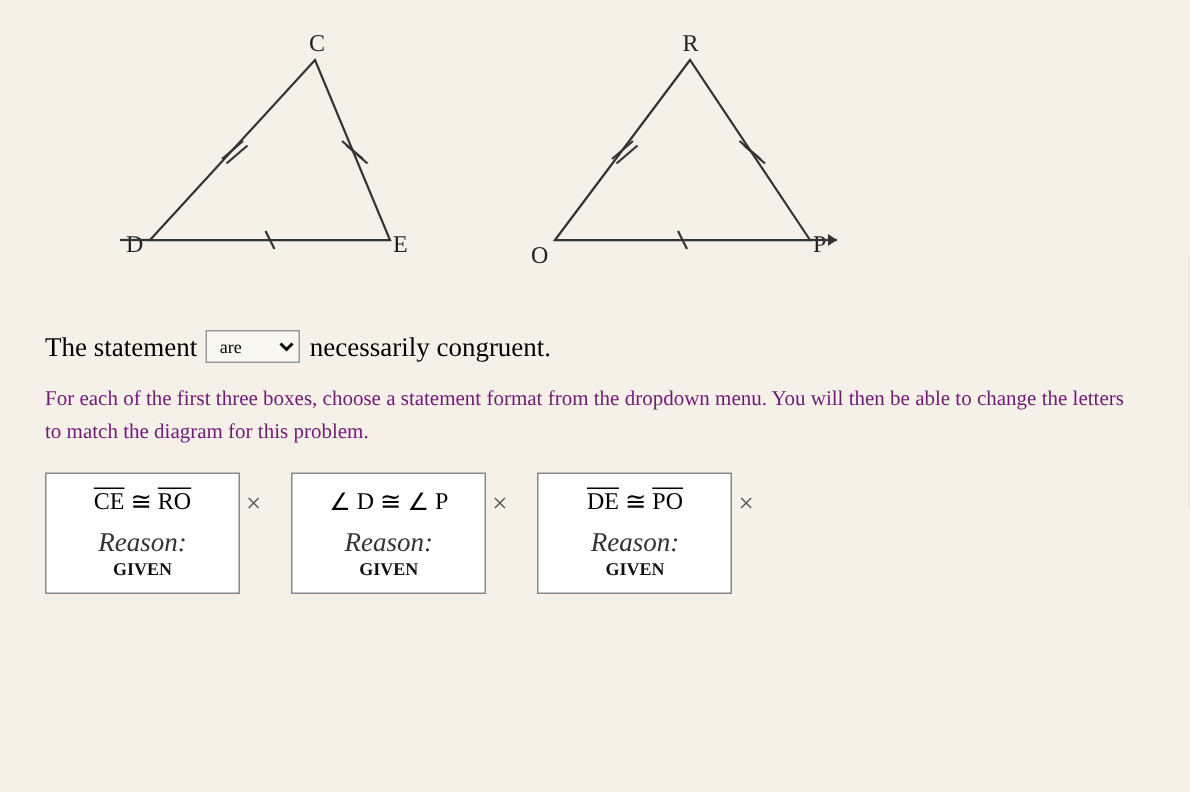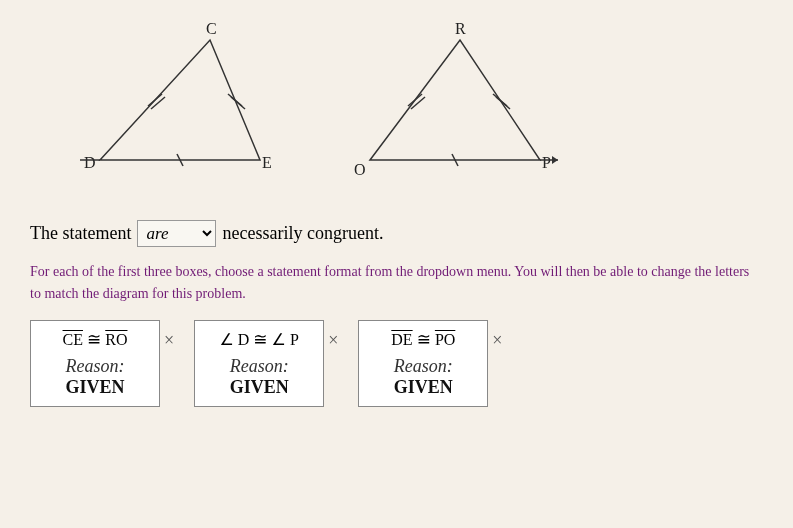--- a/index.html
+++ b/index.html
@@ -28,28 +28,27 @@
     .triangle-svg {
       margin-right: 40px;
     }
     .statement-row {
       display: flex;
       align-items: center;
       margin: 10px 0 0 10px;
       font-size: 18px;
     }
     .statement-row select {
-      font-size: 17px;
+      font-size: 12px;
       font-family: Georgia, serif;
       border: 1px solid #999;
       background: #f9f7f2;
       padding: 2px 4px;
       margin: 0 6px;
       cursor: pointer;
-      font-style: italic;
     }
     .description-text {
       font-size: 14px;
       color: #701a75;
       margin: 14px 10px 16px 10px;
       line-height: 1.55;
     }
     .proof-boxes {
       display: flex;
       gap: 20px;
@@ -80,21 +79,21 @@
     .overline {
       text-decoration: overline;
       font-style: normal;
     }
     .proof-box .reason-label {
       font-size: 18px;
       color: #333;
       font-style: italic;
     }
     .proof-box .reason-value {
-      font-size: 18px;
+      font-size: 12px;
       font-weight: bold;
       color: #111;
     }
     .close-x {
       font-size: 18px;
       color: #555;
       cursor: pointer;
       margin-top: 10px;
       user-select: none;
     }

